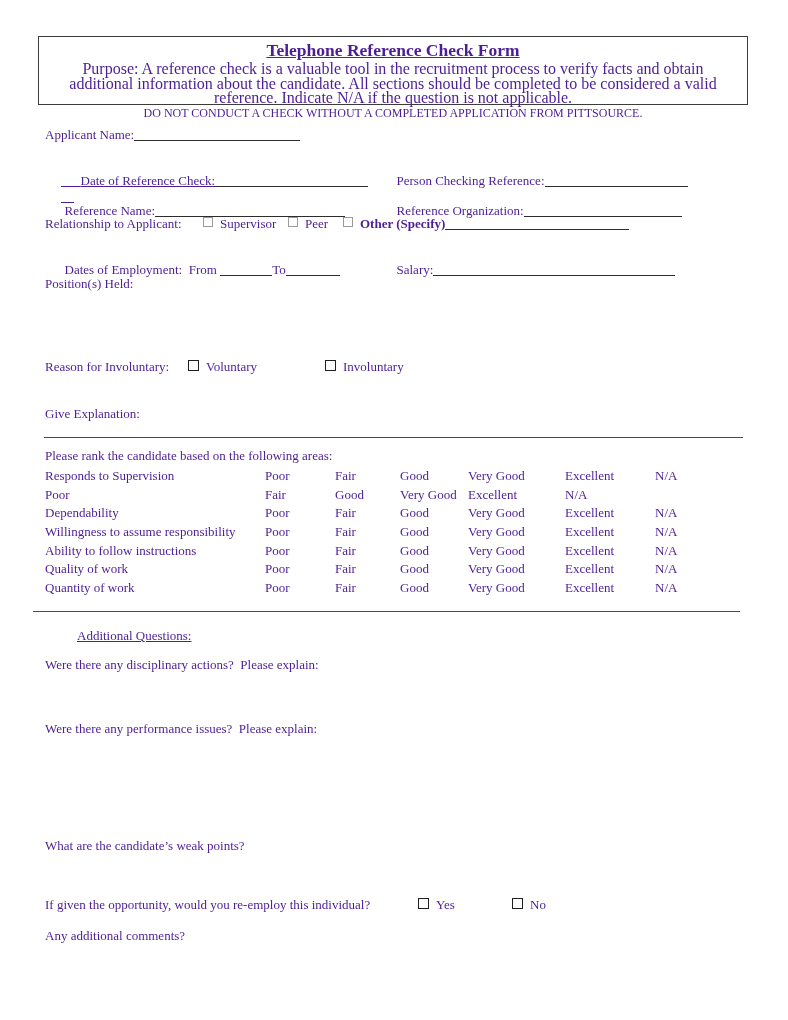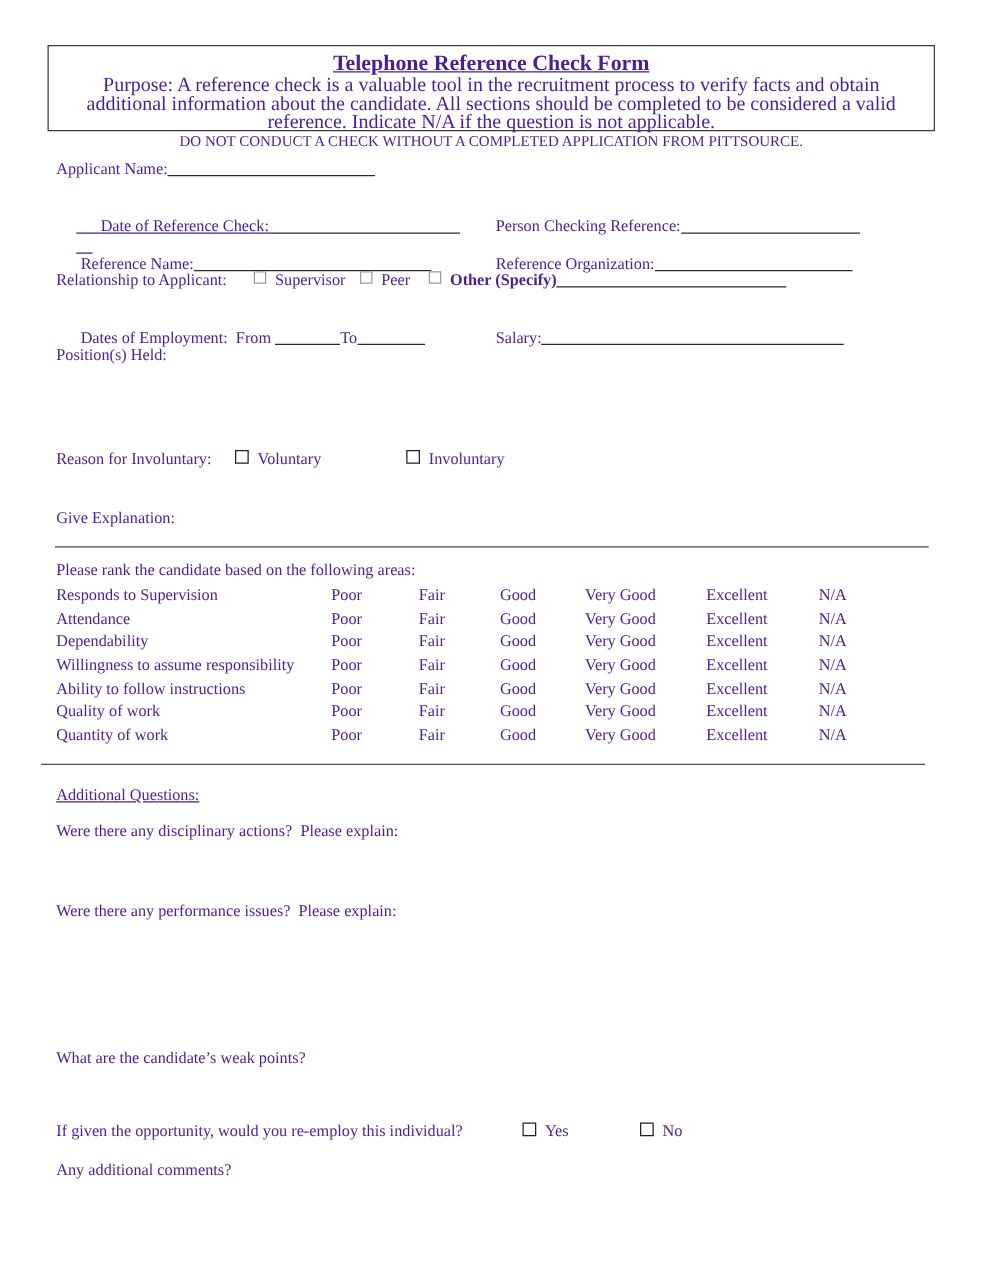--- a/index.html
+++ b/index.html
@@ -104,21 +104,20 @@
       <div class="rank-row">
         <span class="rank-label">Responds to Supervision</span>
         <span class="rank-opt">Poor</span>
         <span class="rank-opt">Fair</span>
         <span class="rank-opt">Good</span>
         <span class="rank-opt">Very Good</span>
         <span class="rank-opt">Excellent</span>
         <span class="rank-opt">N/A</span>
       </div>
       <div class="rank-row">
-        <span class="rank-label">Attendance</span>
         <span class="rank-opt">Poor</span>
         <span class="rank-opt">Fair</span>
         <span class="rank-opt">Good</span>
         <span class="rank-opt">Very Good</span>
         <span class="rank-opt">Excellent</span>
         <span class="rank-opt">N/A</span>
       </div>
       <div class="rank-row">
         <span class="rank-label">Dependability</span>
         <span class="rank-opt">Poor</span>
@@ -161,21 +160,21 @@
         <span class="rank-opt">Fair</span>
         <span class="rank-opt">Good</span>
         <span class="rank-opt">Very Good</span>
         <span class="rank-opt">Excellent</span>
         <span class="rank-opt">N/A</span>
       </div>
     </div>
 
   <div class="hr" style="top:611px; left:33px; width:707px;"></div>
 
-  <div class="row" style="top:628px;">
+  <div class="row" style="top:628px;margin-left:32px;">
     <span class="lbl underlined">Additional Questions:</span>
   </div>
 
   <div class="row" style="top:657px;">
     <span class="lbl">Were there any disciplinary actions?  Please explain:</span>
   </div>
 
   <div class="row" style="top:721px;">
     <span class="lbl">Were there any performance issues?  Please explain:</span>
   </div>

